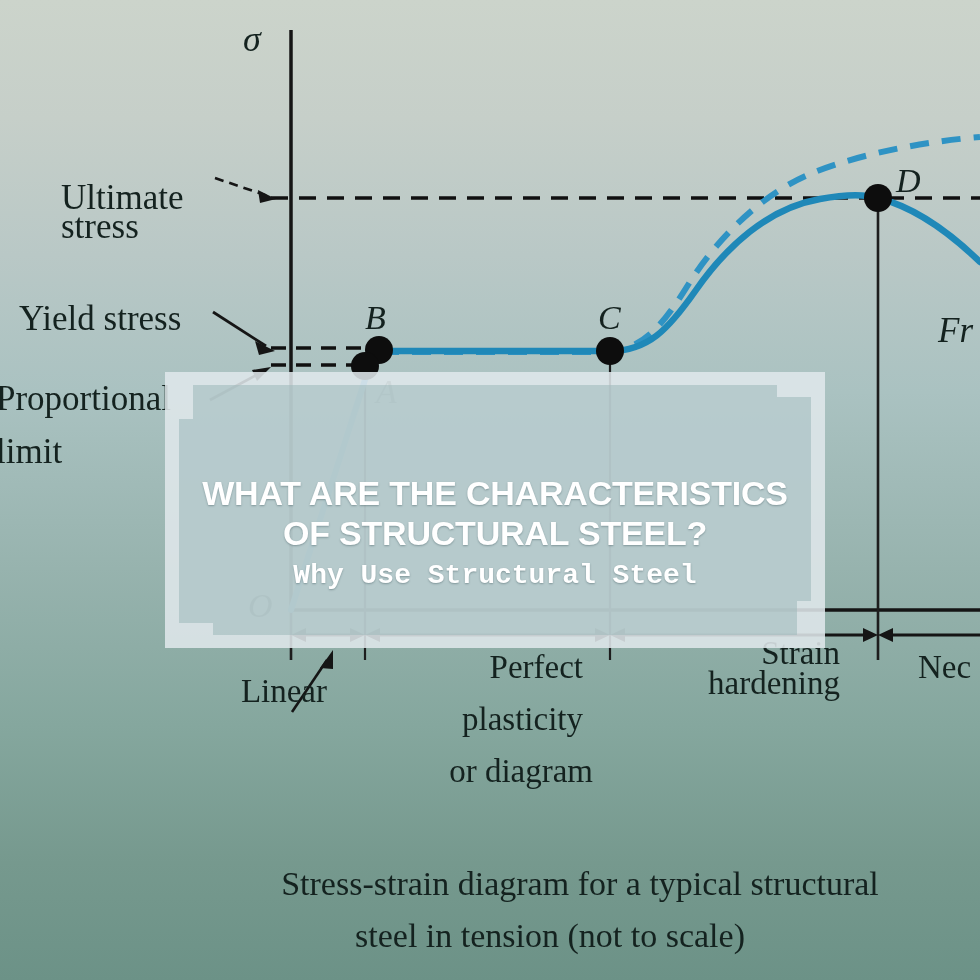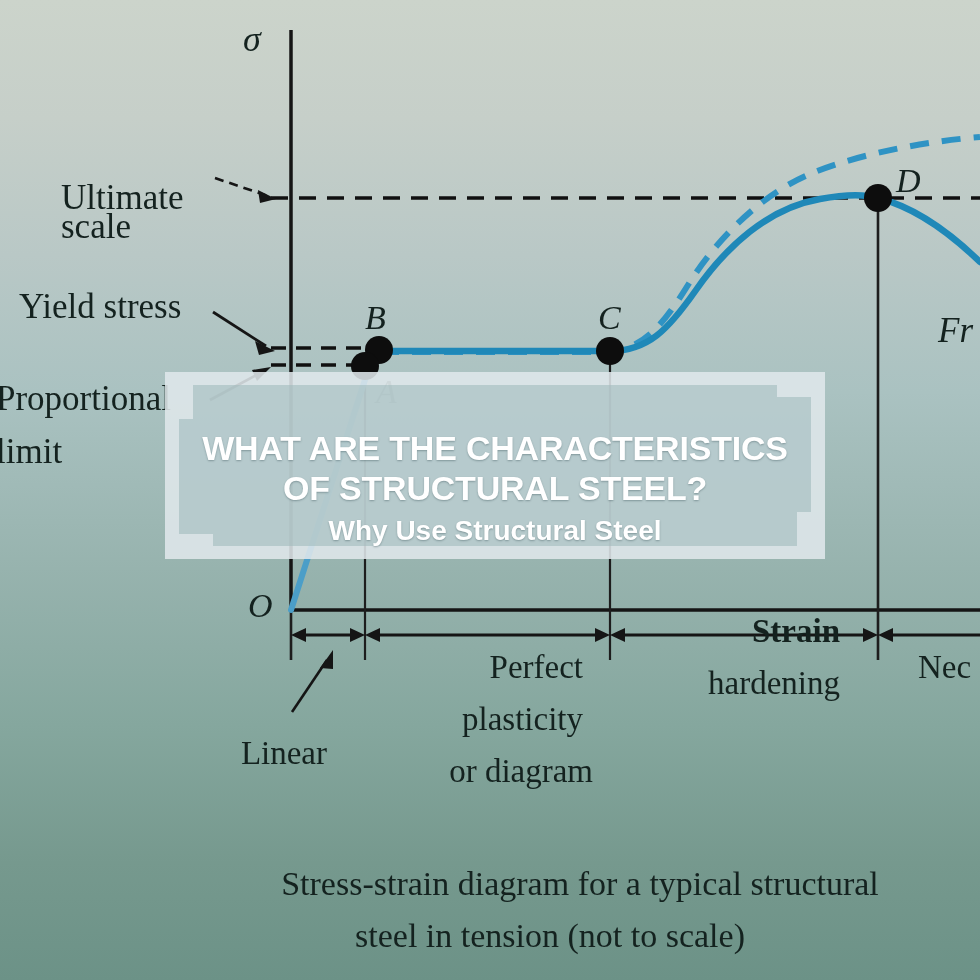--- a/index.html
+++ b/index.html
@@ -45,21 +45,21 @@
   .lbl-italic { font-style: italic; font-size: 34px; }
   .lbl-region { font-size: 33px; text-align: right; }
   .caption { font-size: 34px; text-align: center; }
 
   
   #title-card {
     position: absolute;
     left: 165px;
     top: 372px;
     width: 660px;
-    height: 187px;
+    height: 276px;
   }
   .card-frame {
     position: absolute;
     inset: 0;
     background: rgba(223,231,234,0.88);
     -webkit-clip-path: polygon(
         0 0, 100% 0, 100% 100%, 0 100%);
     clip-path: polygon(0 0, 100% 0, 100% 100%, 0 100%);
     box-shadow: 2px 3px 6px rgba(40,60,60,0.35);
   }
@@ -97,21 +97,21 @@
     font-family: "Liberation Sans", sans-serif;
     font-weight: bold;
     font-size: 34px;
     color: #ffffff;
     text-align: center;
     line-height: 1.18;
     letter-spacing: -0.2px;
     text-shadow: 0 1px 2px rgba(30,55,60,0.35);
   }
   .card-sub {
-    font-family: Liberation Sans, sans-serif;
+    font-family: Liberation Mono, monospace;
     font-weight: bold;
     font-size: 28px;
     color: #ffffff;
     text-align: center;
     margin-top: 7px;
     text-shadow: 0 1px 2px rgba(30,55,60,0.35);
   }
 </style>
 </head>
 <body>
@@ -177,42 +177,42 @@
       <polygon points="878,635 863,628 863,642" stroke="none"></polygon>
 
       <line x1="884" y1="635" x2="980" y2="635"></line>
       <polygon points="878,635 893,628 893,642" stroke="none"></polygon>
     </g>
   </svg>
 
   <div class="lbl lbl-italic" style="left:243px; top:20px; font-size:36px;">σ</div>
 
   <div class="lbl lbl-serif-big" style="left:61px; top:155px;margin-top:24px;">Ultimate</div>
-  <div class="lbl lbl-serif-big" style="left:61px; top:208px;">scale</div>
-
-  <div class="lbl lbl-serif-big" style="left:19px; top:288px;">Yield stress</div>
+  <div class="lbl lbl-serif-big" style="left:61px; top:208px;">stress</div>
+
+  <div class="lbl lbl-serif-big" style="left:19px; top:300px;">Yield stress</div>
 
   <div class="lbl lbl-serif-big" style="left:-4px; top:380px;">Proportional</div>
   <div class="lbl lbl-serif-big" style="left:-4px; top:433px;">limit</div>
 
   <div class="lbl lbl-italic" style="left:365px; top:300px;">B</div>
   <div class="lbl lbl-italic" style="left:376px; top:374px; color:#566a66;">A</div>
   <div class="lbl lbl-italic" style="left:598px; top:300px;">C</div>
   <div class="lbl lbl-italic" style="left:896px; top:163px;">D</div>
   <div class="lbl lbl-italic" style="left:248px; top:588px;">O</div>
 
   <div class="lbl lbl-serif-big" style="left:938px; top:312px;font-style:italic;">Fr</div>
 
-  <div class="lbl lbl-region" style="left:197px; top:736px; width:130px;">Linear</div>
+  <div class="lbl lbl-region" style="left:197px; top:674px; width:130px;">Linear</div>
 
   <div class="lbl lbl-region" style="left:395px; top:650px; width:188px;">Perfect</div>
   <div class="lbl lbl-region" style="left:395px; top:702px; width:188px;">plasticity</div>
   <div class="lbl lbl-region" style="left:385px; top:754px; width:208px;">or diagram</div>
 
-  <div class="lbl lbl-region" style="left:650px; top:614px; width:190px;font-weight:bold;">Strain</div>
+  <div class="lbl lbl-region" style="left:650px; top:636px; width:190px;">Strain</div>
   <div class="lbl lbl-region" style="left:650px; top:666px; width:190px;">hardening</div>
 
   <div class="lbl lbl-region" style="left:918px; top:650px;">Nec</div>
 
   <div class="lbl caption" style="left:130px; top:866px; width:900px;">Stress-strain diagram for  a typical structural</div>
   <div class="lbl caption" style="left:100px; top:918px; width:900px;">steel in tension (not to scale)</div>
 
   <div id="title-card">
     <div class="card-frame"></div>
     <div class="card-inner"></div>

